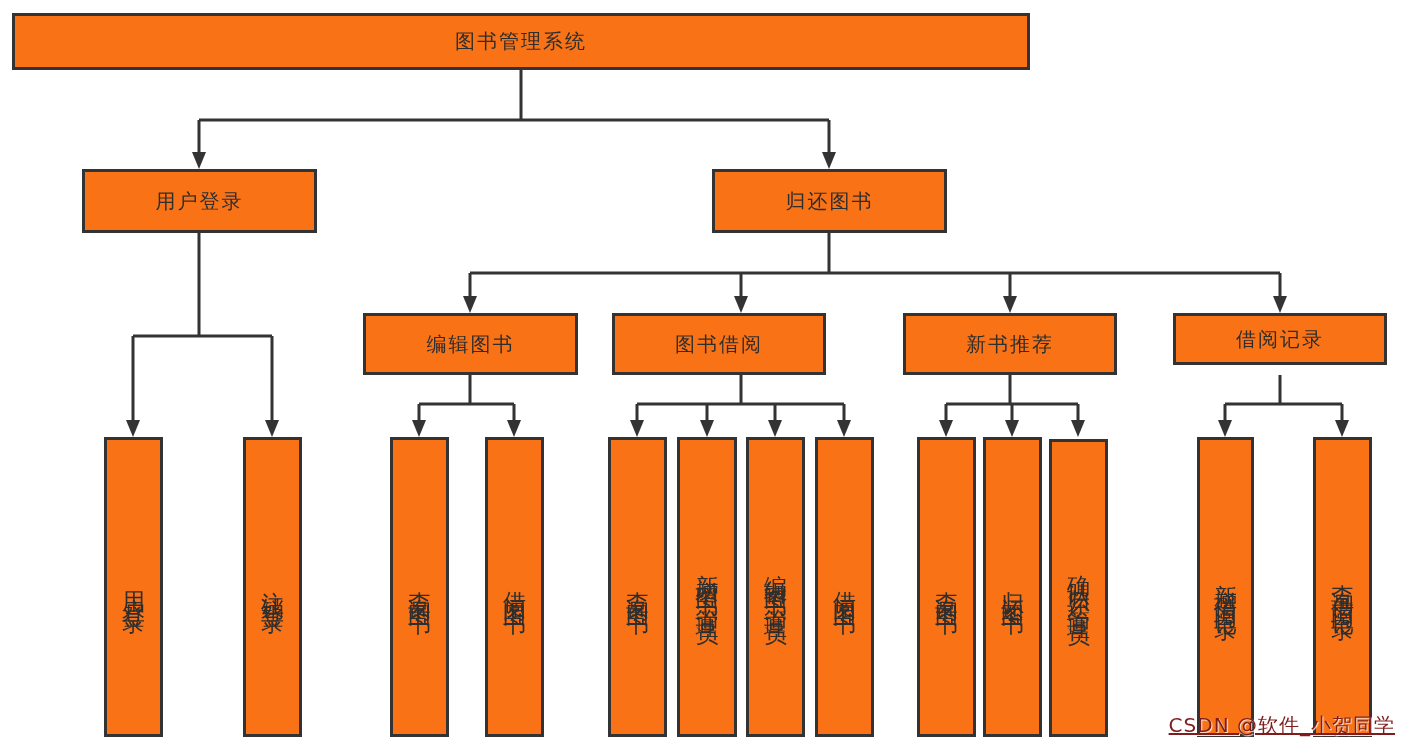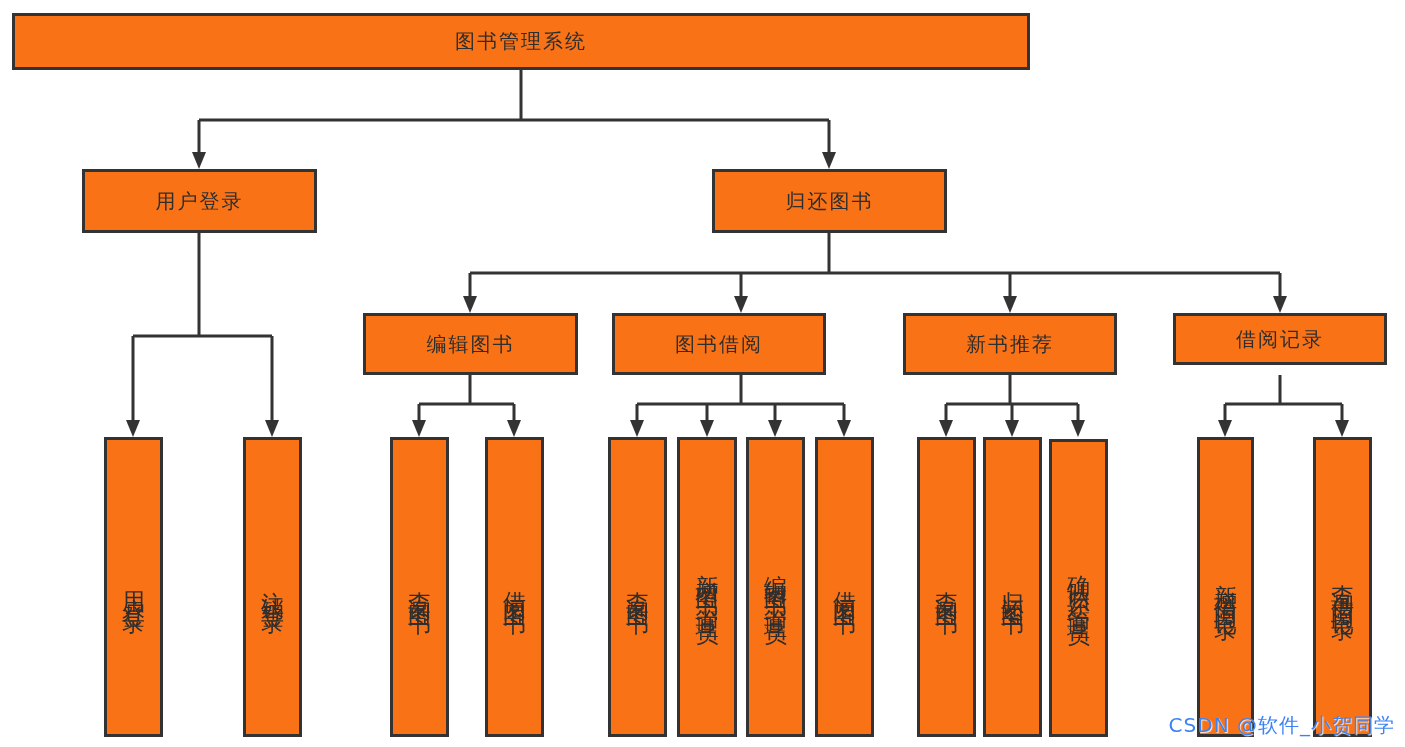--- a/index.html
+++ b/index.html
@@ -28,25 +28,26 @@
     text-orientation:mixed;
     font-size:23px;
     letter-spacing:7px;
     line-height:1;
   }
   .watermark{
     position:absolute;
     right:10px;
     bottom:8px;
     font-size:20px;
-    color:#3b82f6;
+    color:#7f1d1d;
     letter-spacing:1px;
     text-shadow:1px 1px 1px rgba(255,255,255,0.9);
     z-index:5;
     white-space:nowrap;
+    text-decoration:underline;
   }
 </style>
 </head>
 <body>
 
 <div id="stage">
 
   <svg id="connectors" width="1405" height="747" viewBox="0 0 1405 747" fill="none" stroke="#333333" stroke-width="3">
 
     <path d="M521,70 V120 M199,120 H829 M199,120 V153 M829,120 V153"></path>

